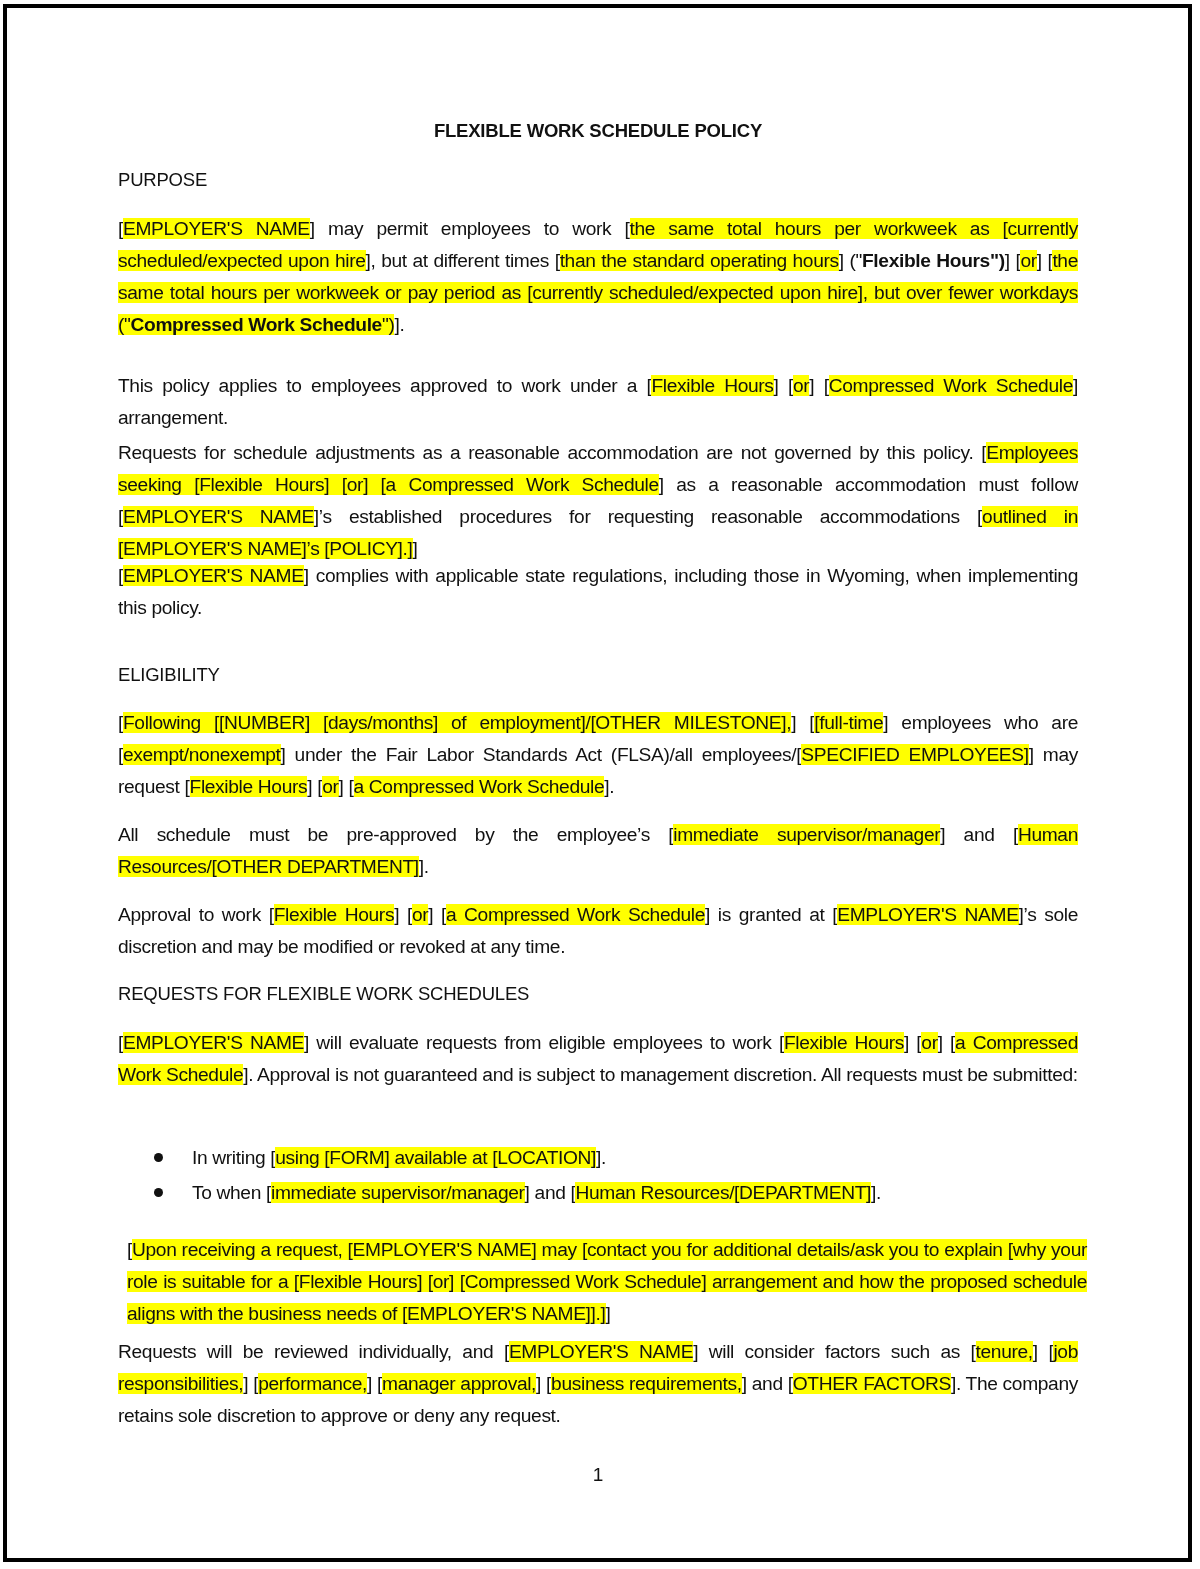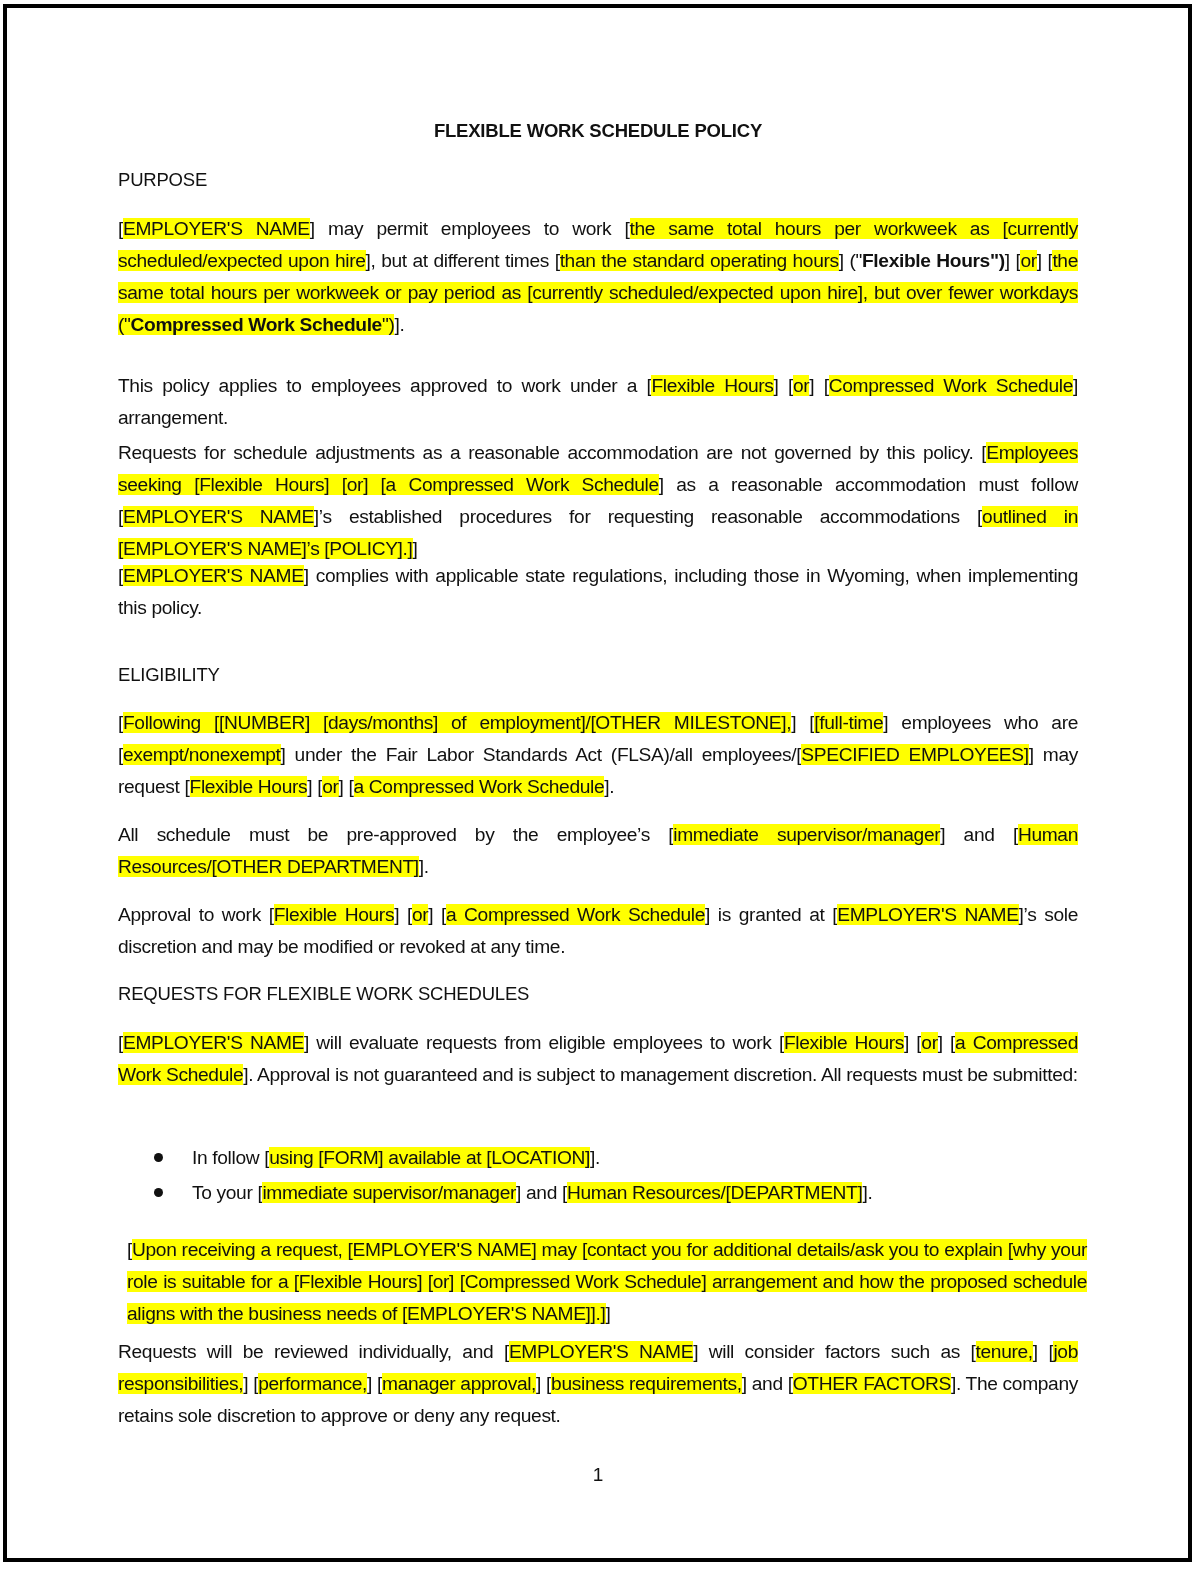--- a/index.html
+++ b/index.html
@@ -49,20 +49,20 @@
   <p class="para" style="top:560px;margin:0"><span>[</span><span class="hl">EMPLOYER'S NAME</span><span>] complies with applicable state regulations, including those in Wyoming, when implementing this policy.</span></p>
 
   <div class="heading" style="top:664px">ELIGIBILITY</div>
   <p class="para" style="top:707px;margin:0"><span>[</span><span class="hl">Following [[NUMBER] [days/months] of employment]/[OTHER MILESTONE],</span><span>] [</span><span class="hl">[full-time</span><span>] employees who are [</span><span class="hl">exempt/nonexempt</span><span>] under the Fair Labor Standards Act (FLSA)/all employees/[</span><span class="hl">SPECIFIED EMPLOYEES]</span><span>] may request [</span><span class="hl">Flexible Hours</span><span>] [</span><span class="hl">or</span><span>] [</span><span class="hl">a Compressed Work Schedule</span><span>].</span></p>
   <p class="para" style="top:819px;margin:0"><span>All schedule must be pre-approved by the employee’s [</span><span class="hl">immediate supervisor/manager</span><span>] and [</span><span class="hl">Human Resources/[OTHER DEPARTMENT]</span><span>].</span></p>
   <p class="para" style="top:899px;margin:0"><span>Approval to work [</span><span class="hl">Flexible Hours</span><span>] [</span><span class="hl">or</span><span>] [</span><span class="hl">a Compressed Work Schedule</span><span>] is granted at [</span><span class="hl">EMPLOYER'S NAME</span><span>]’s sole discretion and may be modified or revoked at any time.</span></p>
 
   <div class="heading" style="top:983px">REQUESTS FOR FLEXIBLE WORK SCHEDULES</div>
   <p class="para" style="top:1027px;margin:0"><span>[</span><span class="hl">EMPLOYER'S NAME</span><span>] will evaluate requests from eligible employees to work [</span><span class="hl">Flexible Hours</span><span>] [</span><span class="hl">or</span><span>] [</span><span class="hl">a Compressed Work Schedule</span><span>]. Approval is not guaranteed and is subject to management discretion. All requests must be submitted:</span></p>
   <ul class="bullets" style="top:1140px">
-    <li><span class="dot"></span><span><span>In follow [</span><span class="hl">using [FORM] available at [LOCATION]</span><span>].</span></span></li>
-    <li><span class="dot"></span><span><span>To your [</span><span class="hl">immediate supervisor/manager</span><span>] and [</span><span class="hl">Human Resources/[DEPARTMENT]</span><span>].</span></span></li>
+    <li><span class="dot"></span><span><span>In writing [</span><span class="hl">using [FORM] available at [LOCATION]</span><span>].</span></span></li>
+    <li><span class="dot"></span><span><span>To when [</span><span class="hl">immediate supervisor/manager</span><span>] and [</span><span class="hl">Human Resources/[DEPARTMENT]</span><span>].</span></span></li>
   </ul>
   <p class="para" style="top:1225px;margin:9px"><span>[</span><span class="hl">Upon receiving a request, [EMPLOYER'S NAME] may [contact you for additional details/ask you to explain [why your role is suitable for a [Flexible Hours] [or] [Compressed Work Schedule] arrangement and how the proposed schedule aligns with the business needs of [EMPLOYER'S NAME]].]</span><span>]</span></p>
   <p class="para" style="top:1336px;margin:0"><span>Requests will be reviewed individually, and [</span><span class="hl">EMPLOYER'S NAME</span><span>] will consider factors such as [</span><span class="hl">tenure,</span><span>] [</span><span class="hl">job responsibilities,</span><span>] [</span><span class="hl">performance,</span><span>] [</span><span class="hl">manager approval,</span><span>] [</span><span class="hl">business requirements,</span><span>] and [</span><span class="hl">OTHER FACTORS</span><span>]. The company retains sole discretion to approve or deny any request.</span></p>
 
   <div class="pagenum">1</div>
 </div>
 
 </body></html>

